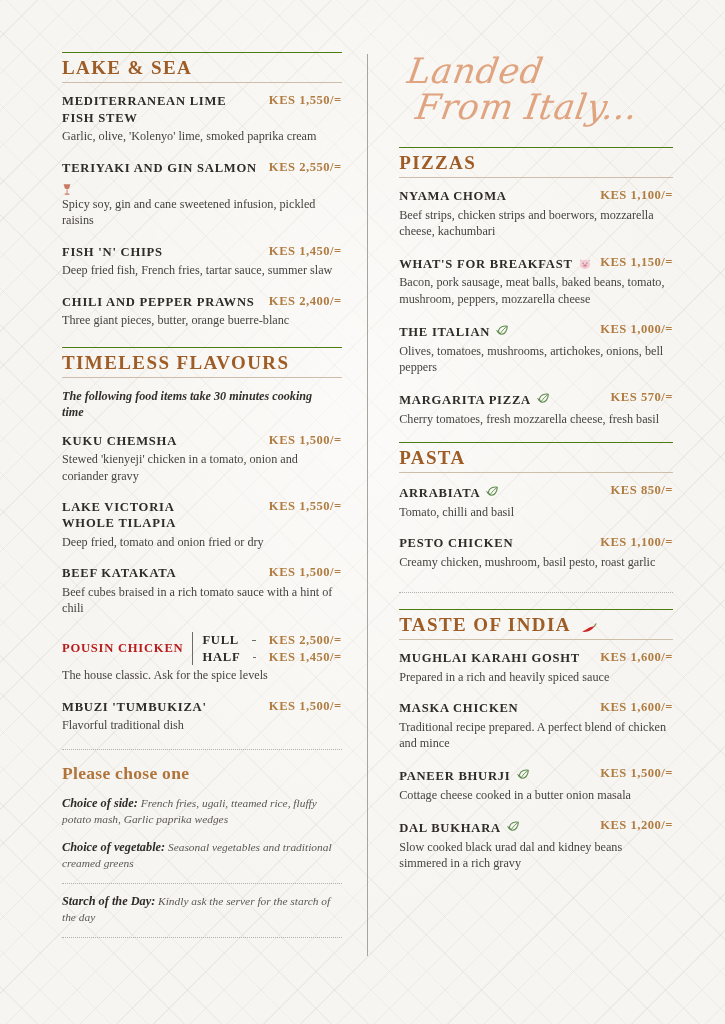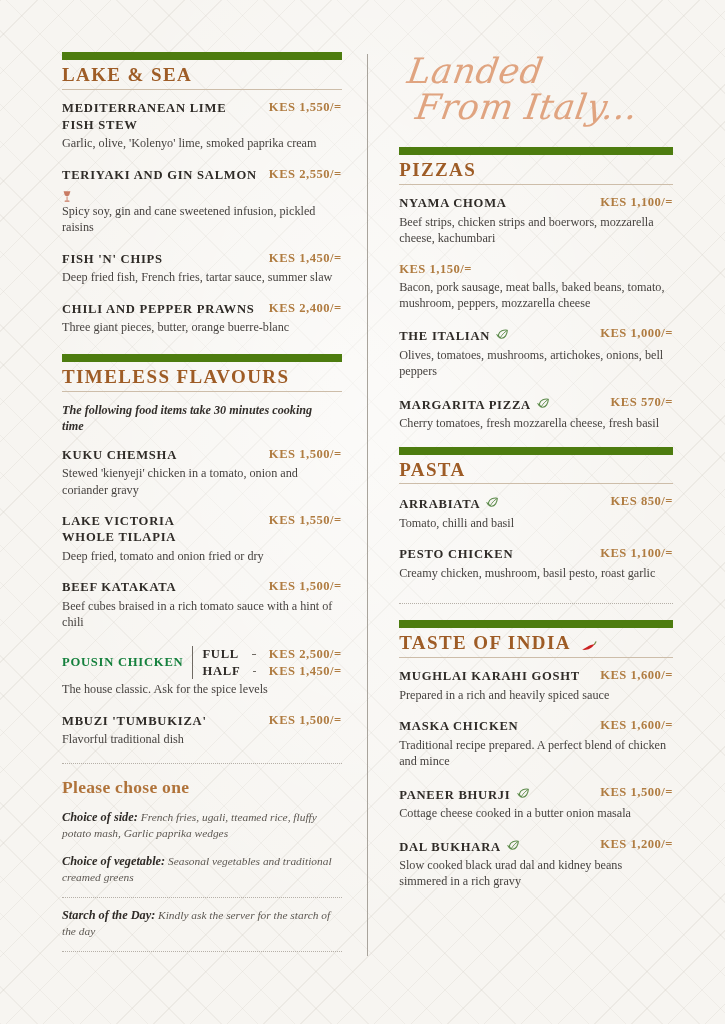--- a/index.html
+++ b/index.html
@@ -52,21 +52,21 @@
     bottom: 68px;
     width: 1px;
     background: #a9a49c;
   }
 
   
   .section {
     margin-bottom: 4px;
   }
   .section-head {
-    border-top: 8px solid #4d7c0f;
+    border-top: 1px solid #4d7c0f;
     border-bottom: 1px solid #cdbda9;
     padding: 5px 0 4px 0;
     margin-bottom: 10px;
     display: flex;
     align-items: center;
     gap: 9px;
   }
   .section-title {
     font-family: "Liberation Serif", serif;
     font-weight: bold;
@@ -129,21 +129,21 @@
     max-width: 278px;
   }
 
   
   .split-item { margin-bottom: 15px; }
   .split-row { display: flex; align-items: stretch; }
   .split-name {
     font-weight: bold;
     font-size: 12.6px;
     letter-spacing: 0.75px;
-    color: #15803d;
+    color: #b91c1c;
     text-transform: uppercase;
     padding-right: 9px;
     display: flex;
     align-items: center;
   }
   .split-bar { width: 1px; background: #6f6a63; margin-right: 9px; }
   .split-opts { flex: 1; }
   .split-line {
     display: flex;
     align-items: center;
@@ -396,20 +396,35 @@
       <div class="item">
         <div class="item-row">
           <div class="item-name">NYAMA CHOMA</div>
           <div class="item-price">KES 1,100/=</div>
         </div>
         <div class="item-desc">Beef strips, chicken strips and boerwors, mozzarella cheese, kachumbari</div>
       </div>
 
       <div class="item">
         <div class="item-row">
+          <div class="item-name">
+            <span>WHAT'S FOR BREAKFAST</span>
+            <span class="ico ico-pig">
+              <svg viewBox="0 0 14 13" width="14" height="13" aria-hidden="true">
+                <path d="M2.4 2.2 L4.3 4.1 L2.0 4.6 Z" fill="#e8b4bc"></path>
+                <path d="M11.6 2.2 L9.7 4.1 L12.0 4.6 Z" fill="#e8b4bc"></path>
+                <ellipse cx="7" cy="7.4" rx="5.1" ry="4.6" fill="#f2cdd3"></ellipse>
+                <ellipse cx="7" cy="8.6" rx="2.1" ry="1.6" fill="#e09aa6"></ellipse>
+                <circle cx="6.25" cy="8.6" r="0.45" fill="#b06a78"></circle>
+                <circle cx="7.75" cy="8.6" r="0.45" fill="#b06a78"></circle>
+                <circle cx="5.1" cy="6.1" r="0.6" fill="#8a4e5a"></circle>
+                <circle cx="8.9" cy="6.1" r="0.6" fill="#8a4e5a"></circle>
+              </svg>
+            </span>
+          </div>
           <div class="item-price">KES 1,150/=</div>
         </div>
         <div class="item-desc">Bacon, pork sausage, meat balls, baked beans, tomato, mushroom, peppers, mozzarella cheese</div>
       </div>
 
       <div class="item">
         <div class="item-row">
           <div class="item-name">
             <span>THE ITALIAN</span>
             <span class="ico ico-leaf">

